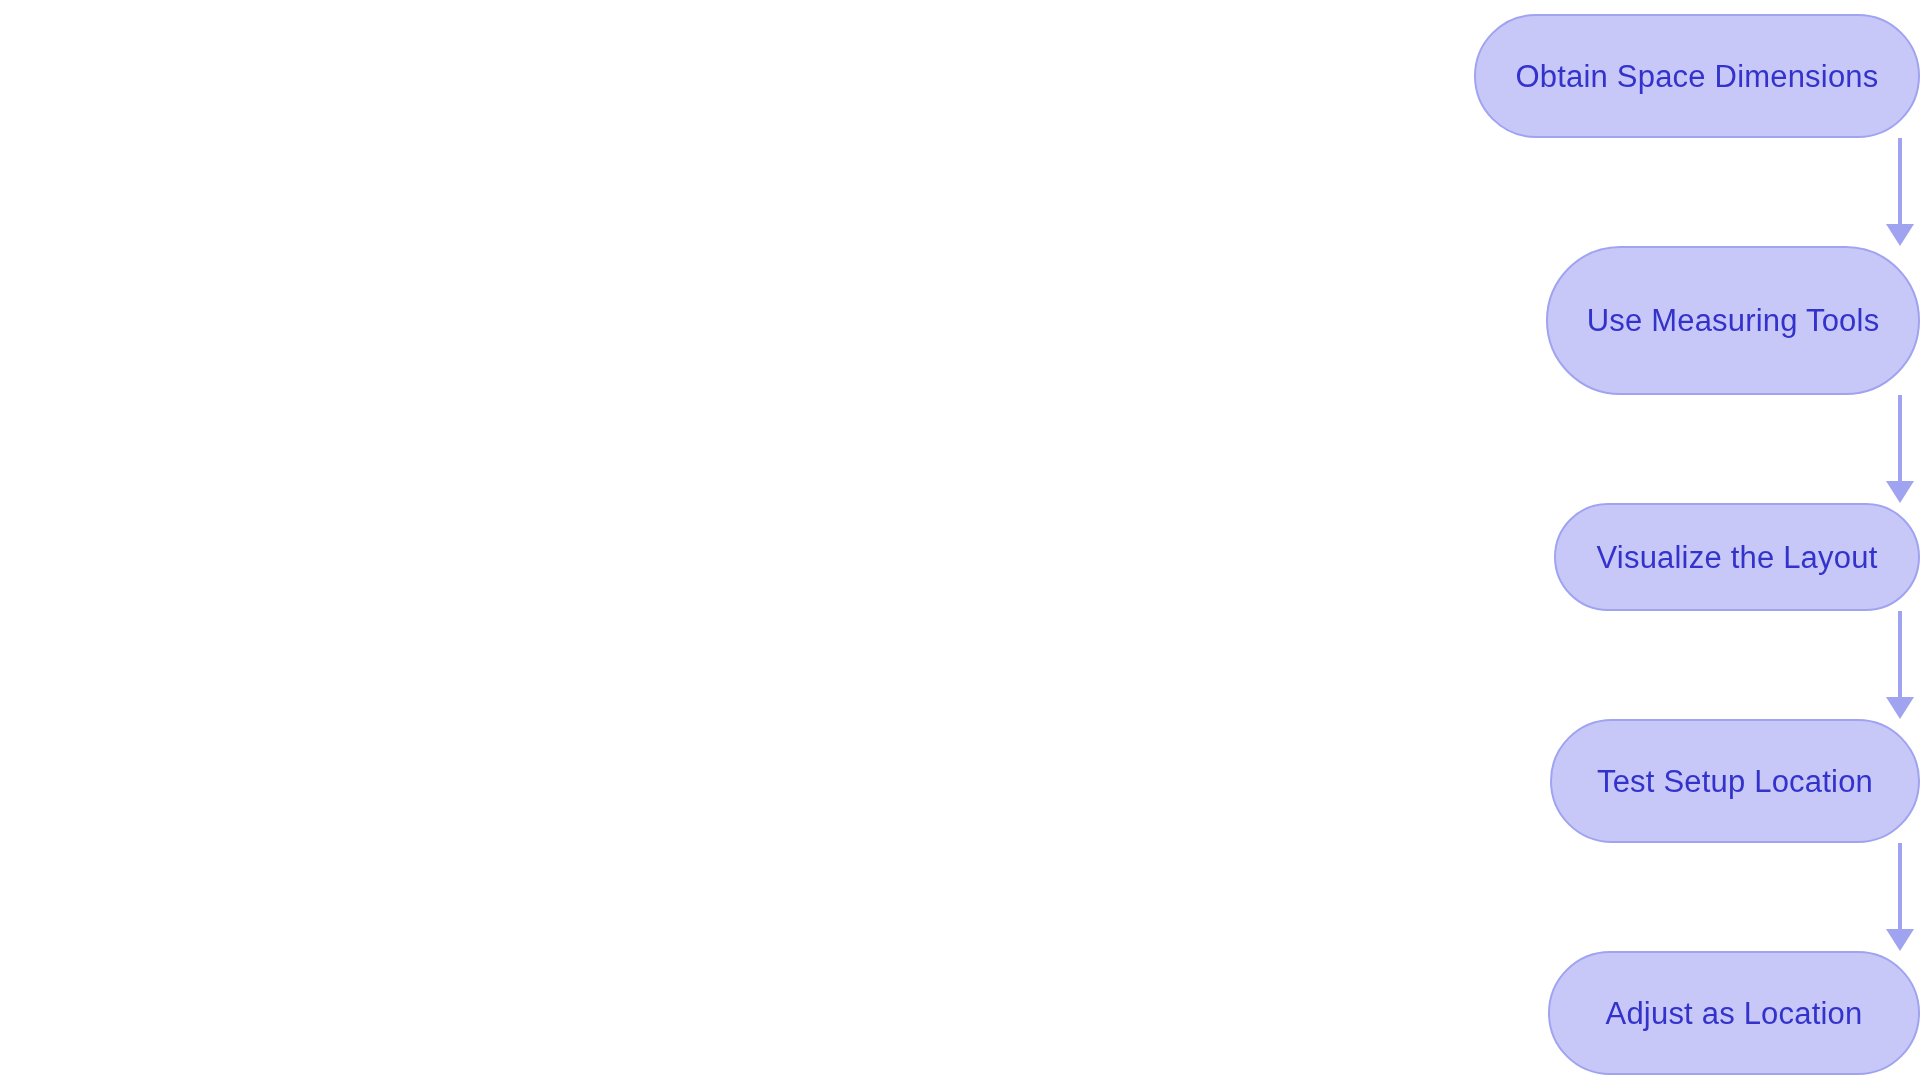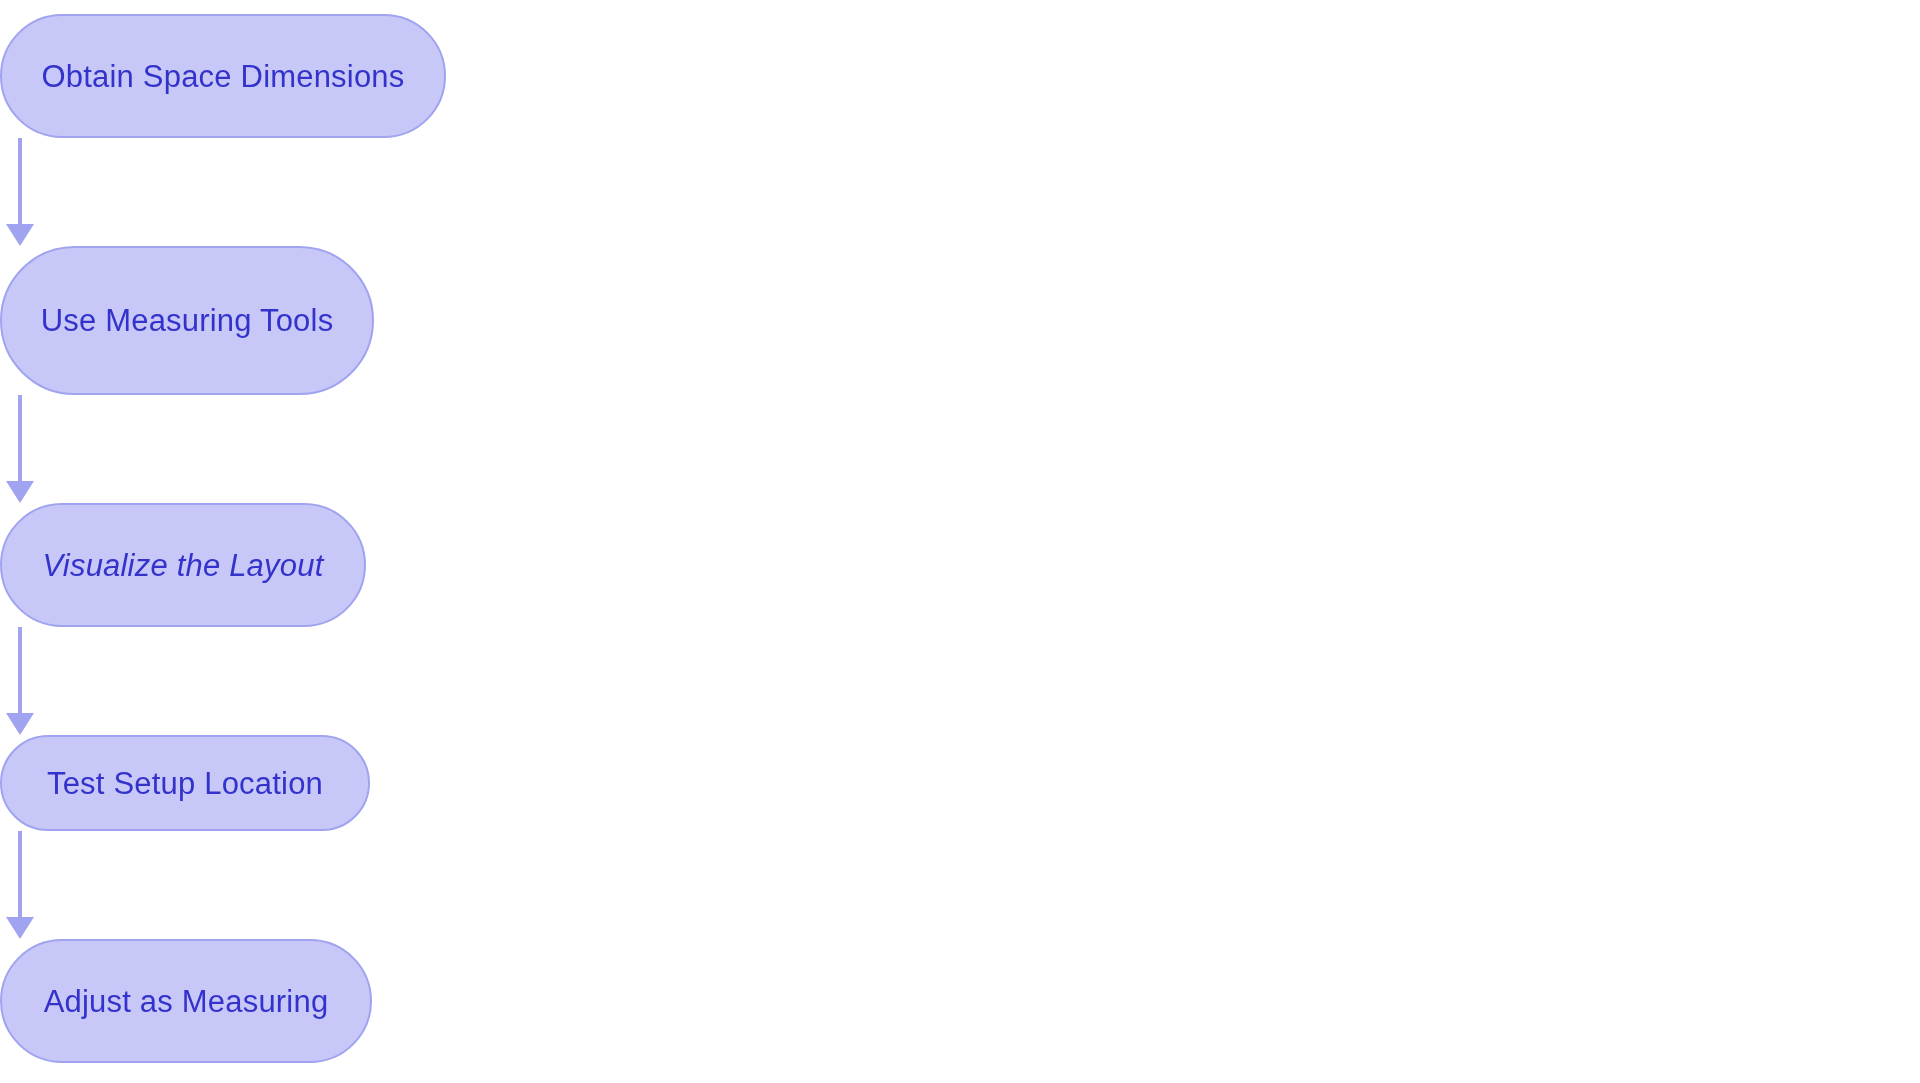--- a/index.html
+++ b/index.html
@@ -22,21 +22,21 @@
   }
 
   .flow-column {
     position: absolute;
     left: 0;
     top: 0;
     width: 1920px;
     height: 1083px;
     display: flex;
     flex-direction: column;
-    align-items: flex-start;
+    align-items: flex-end;
   }
 
   .node {
     position: relative;
     box-sizing: border-box;
     display: flex;
     align-items: center;
     justify-content: center;
     background: #c8c8f8;
     border: 2px solid #9fa3f0;
@@ -50,22 +50,22 @@
   }
 
   .node-label {
     display: block;
     padding: 0 4px;
   }
 
   
   .node-1 { width: 446px; height: 124px; margin-top: 14px; }
   .node-2 { width: 374px; height: 149px; }
-  .node-3 { width: 366px; height: 124px; font-style: italic; }
-  .node-4 { width: 370px; height: 96px; }
+  .node-3 { width: 366px; height: 108px; }
+  .node-4 { width: 370px; height: 124px; }
   .node-5 { width: 372px; height: 124px; }
 
   .connector {
     position: relative;
     width: 40px;
     height: 108px;
     display: flex;
     justify-content: center;
   }
 
@@ -127,17 +127,17 @@
     <div class="node node-4">
       <span class="node-label">Test Setup Location</span>
     </div>
 
     <div class="connector">
       <span class="line"></span>
       <span class="arrowhead"></span>
     </div>
 
     <div class="node node-5">
-      <span class="node-label">Adjust as Measuring</span>
+      <span class="node-label">Adjust as Location</span>
     </div>
 
   </div>
 </div>
 
 </body></html>

